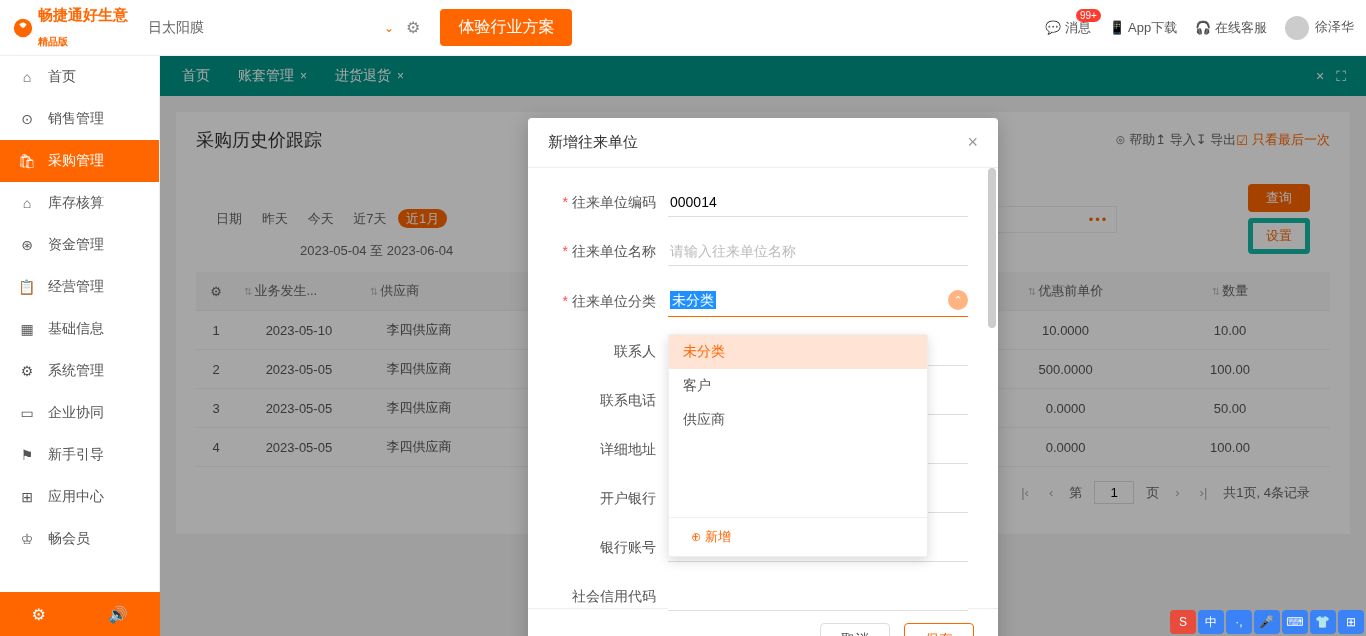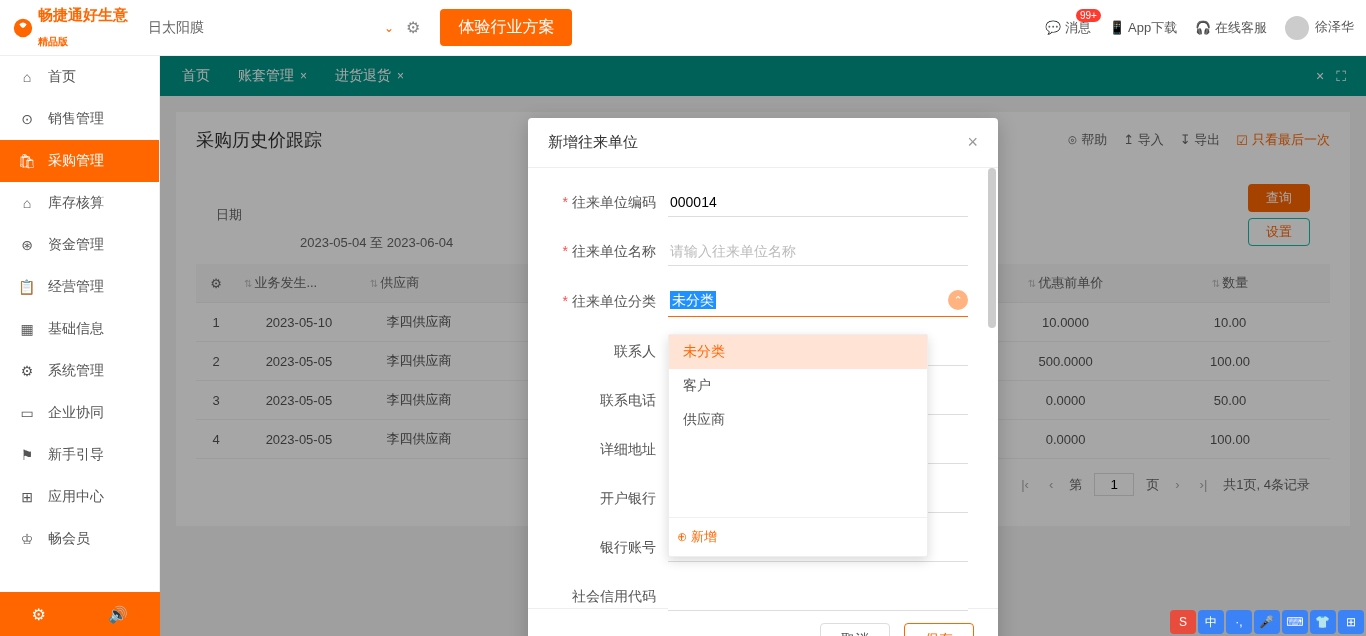--- a/index.html
+++ b/index.html
@@ -30,29 +30,29 @@
     
     
     .content { flex: 1; background: #f5f5f5; position: relative; overflow: hidden; }
     .tab-bar { background: #009688; height: 40px; display: flex; align-items: center; padding: 0 8px; color: #fff; font-size: 14px; }
     .tab { padding: 0 14px; height: 40px; display: flex; align-items: center; gap: 6px; cursor: pointer; }
     .tab-close { font-size: 12px; }
     .tab-bar-right { margin-left: auto; display: flex; gap: 12px; padding-right: 12px; }
     
     .page-content { padding: 16px 20px; background: #fff; margin: 16px; }
     .page-title { font-size: 18px; color: #333; margin-bottom: 16px; display: flex; align-items: center; }
-    .page-actions { margin-left: auto; display: flex; align-items: center; gap: 16px; font-size: 13px; color: #666; }
+    .page-actions { margin-left: auto; display: flex; align-items: center; font-size: 13px; color: #666; }
     .checkbox-last { display: flex; align-items: center; gap: 4px; color: #ff6600; }
     
     .filter-row { display: flex; align-items: center; gap: 12px; padding: 16px 20px; background: #fff; font-size: 13px; color: #666; }
     .date-pills span { padding: 2px 8px; cursor: pointer; }
     .date-pills .active { background: #ff6600; color: #fff; border-radius: 10px; }
     .action-btns { margin-left: auto; display: flex; flex-direction: column; gap: 6px; }
     .btn-primary { background: #ff6600; color: #fff; border: none; padding: 5px 18px; border-radius: 4px; font-size: 13px; cursor: pointer; }
-    .btn-outline { background: #fff; color: #ff6600; border: 1px solid #14b8a6; padding: 4px 12px; border-radius: 4px; font-size: 13px; cursor: pointer; }
+    .btn-outline { background: #fff; color: #ff6600; border: 5px solid #14b8a6; padding: 4px 12px; border-radius: 4px; font-size: 13px; cursor: pointer; }
     
     
     .data-table { width: 100%; border-collapse: collapse; margin-top: 8px; background: #fff; font-size: 13px; }
     .data-table th { background: #f8f8f8; padding: 10px 8px; text-align: left; color: #666; font-weight: normal; border-bottom: 1px solid #eee; }
     .data-table td { padding: 10px 8px; border-bottom: 1px solid #f2f2f2; color: #555; text-align: center; }
     .data-table .num-col { text-align: center; }
     .sort-icon { color: #bbb; font-size: 10px; margin-right: 2px; }
     
     .pagination { display: flex; align-items: center; gap: 12px; justify-content: flex-end; padding: 14px 20px; font-size: 13px; color: #666; background: #fff; }
     .page-input { width: 40px; text-align: center; border: 1px solid #ddd; padding: 3px; }
@@ -70,21 +70,21 @@
     .form-input { flex: 1; border: none; border-bottom: 1px solid #ddd; padding: 6px 2px; font-size: 14px; outline: none; }
     .form-input::placeholder { color: #bbb; }
     .form-select-wrap { flex: 1; position: relative; }
     .form-select { width: 100%; border: none; border-bottom: 1px solid #ff6600; padding: 6px 2px; font-size: 14px; color: #333; }
     .select-highlight { background: #1e90ff; color: #fff; padding: 1px 2px; }
     .select-arrow { position: absolute; right: 0; top: 4px; width: 20px; height: 20px; background: #ffb380; border-radius: 50%; display: flex; align-items: center; justify-content: center; color: #fff; font-size: 11px; }
     
     .dropdown-panel { position: absolute; left: 140px; top: 166px; width: 260px; background: #fff; border: 1px solid #eee; box-shadow: 0 4px 12px rgba(0,0,0,0.15); z-index: 200; border-radius: 2px; }
     .dropdown-option { padding: 8px 14px; font-size: 14px; color: #555; cursor: pointer; }
     .dropdown-option.selected { background: #ffe4d6; color: #ff6600; }
-    .dropdown-add { padding: 10px 8px; border-top: 1px solid #f0f0f0; color: #ff6600; font-size: 13px; cursor: pointer; margin-top: 80px; }
+    .dropdown-add { padding: 10px 22px; border-top: 1px solid #f0f0f0; color: #ff6600; font-size: 13px; cursor: pointer; margin-top: 80px; }
     
     .modal-footer { padding: 14px 24px; border-top: 1px solid #eee; display: flex; justify-content: flex-end; gap: 14px; }
     .btn-cancel { background: #fff; border: 1px solid #ddd; color: #555; padding: 7px 20px; border-radius: 4px; font-size: 14px; cursor: pointer; }
     .btn-save { background: #fff; border: 1px solid #ff6600; color: #ff6600; padding: 7px 20px; border-radius: 4px; font-size: 14px; cursor: pointer; }
     
     .modal-scroll { position: absolute; right: 2px; top: 50px; bottom: 60px; width: 8px; }
     .modal-scroll-thumb { position: absolute; top: 0; width: 8px; height: 160px; background: #ccc; border-radius: 4px; }
     
     
     .ime-bar { position: absolute; bottom: 2px; right: 2px; display: flex; gap: 2px; z-index: 300; }
@@ -209,20 +209,26 @@
         <div class="page-actions">
           <span>⊙ <span>帮助</span></span>
           <span>↥ <span>导入</span></span>
           <span>↧ <span>导出</span></span>
           <span class="checkbox-last">☑ <span>只看最后一次</span></span>
         </div>
       </div>
 
       <div class="filter-row">
         <span>日期</span>
+        <span class="date-pills">
+          <span>昨天</span>
+          <span>今天</span>
+          <span>近7天</span>
+          <span class="active">近1月</span>
+        </span>
         <span style="margin-left: 400px">商品</span>
         <span class="product-input">
             <span class="product-dots">•••</span>
           </span>
         <div class="action-btns">
           <button class="btn-primary">查询</button>
           <button class="btn-outline">设置</button>
         </div>
       </div>
       <div style="padding-left: 104px; font-size:13px; color:#666; margin-top:-28px; margin-bottom: 12px;">2023-05-04 至 2023-06-04</div>

